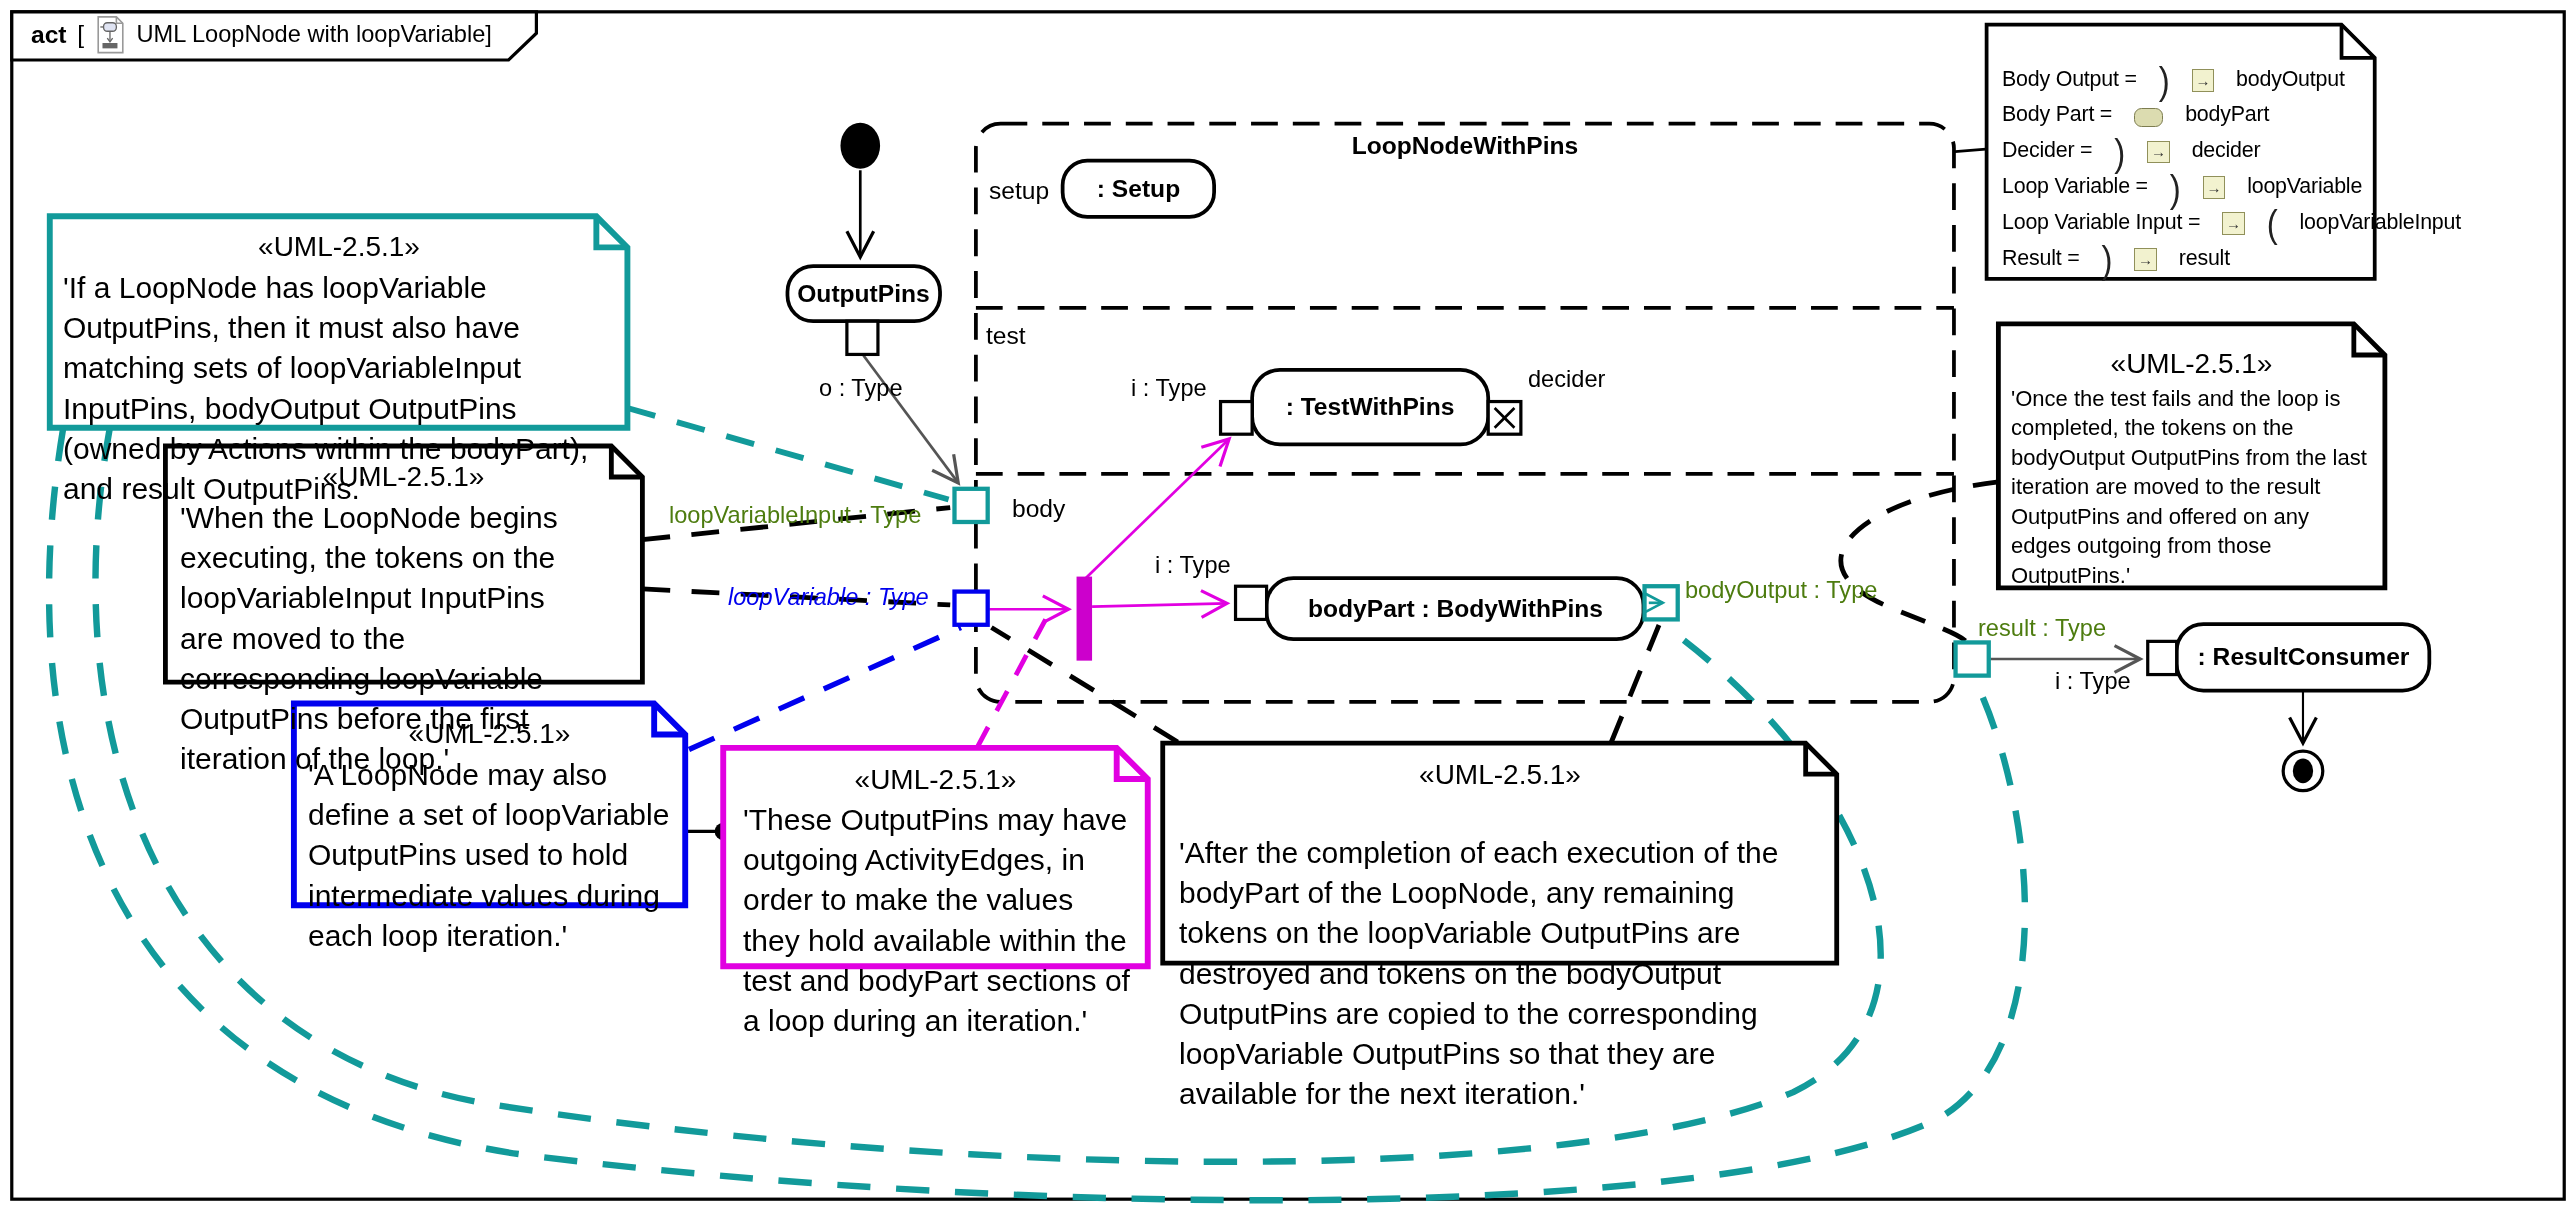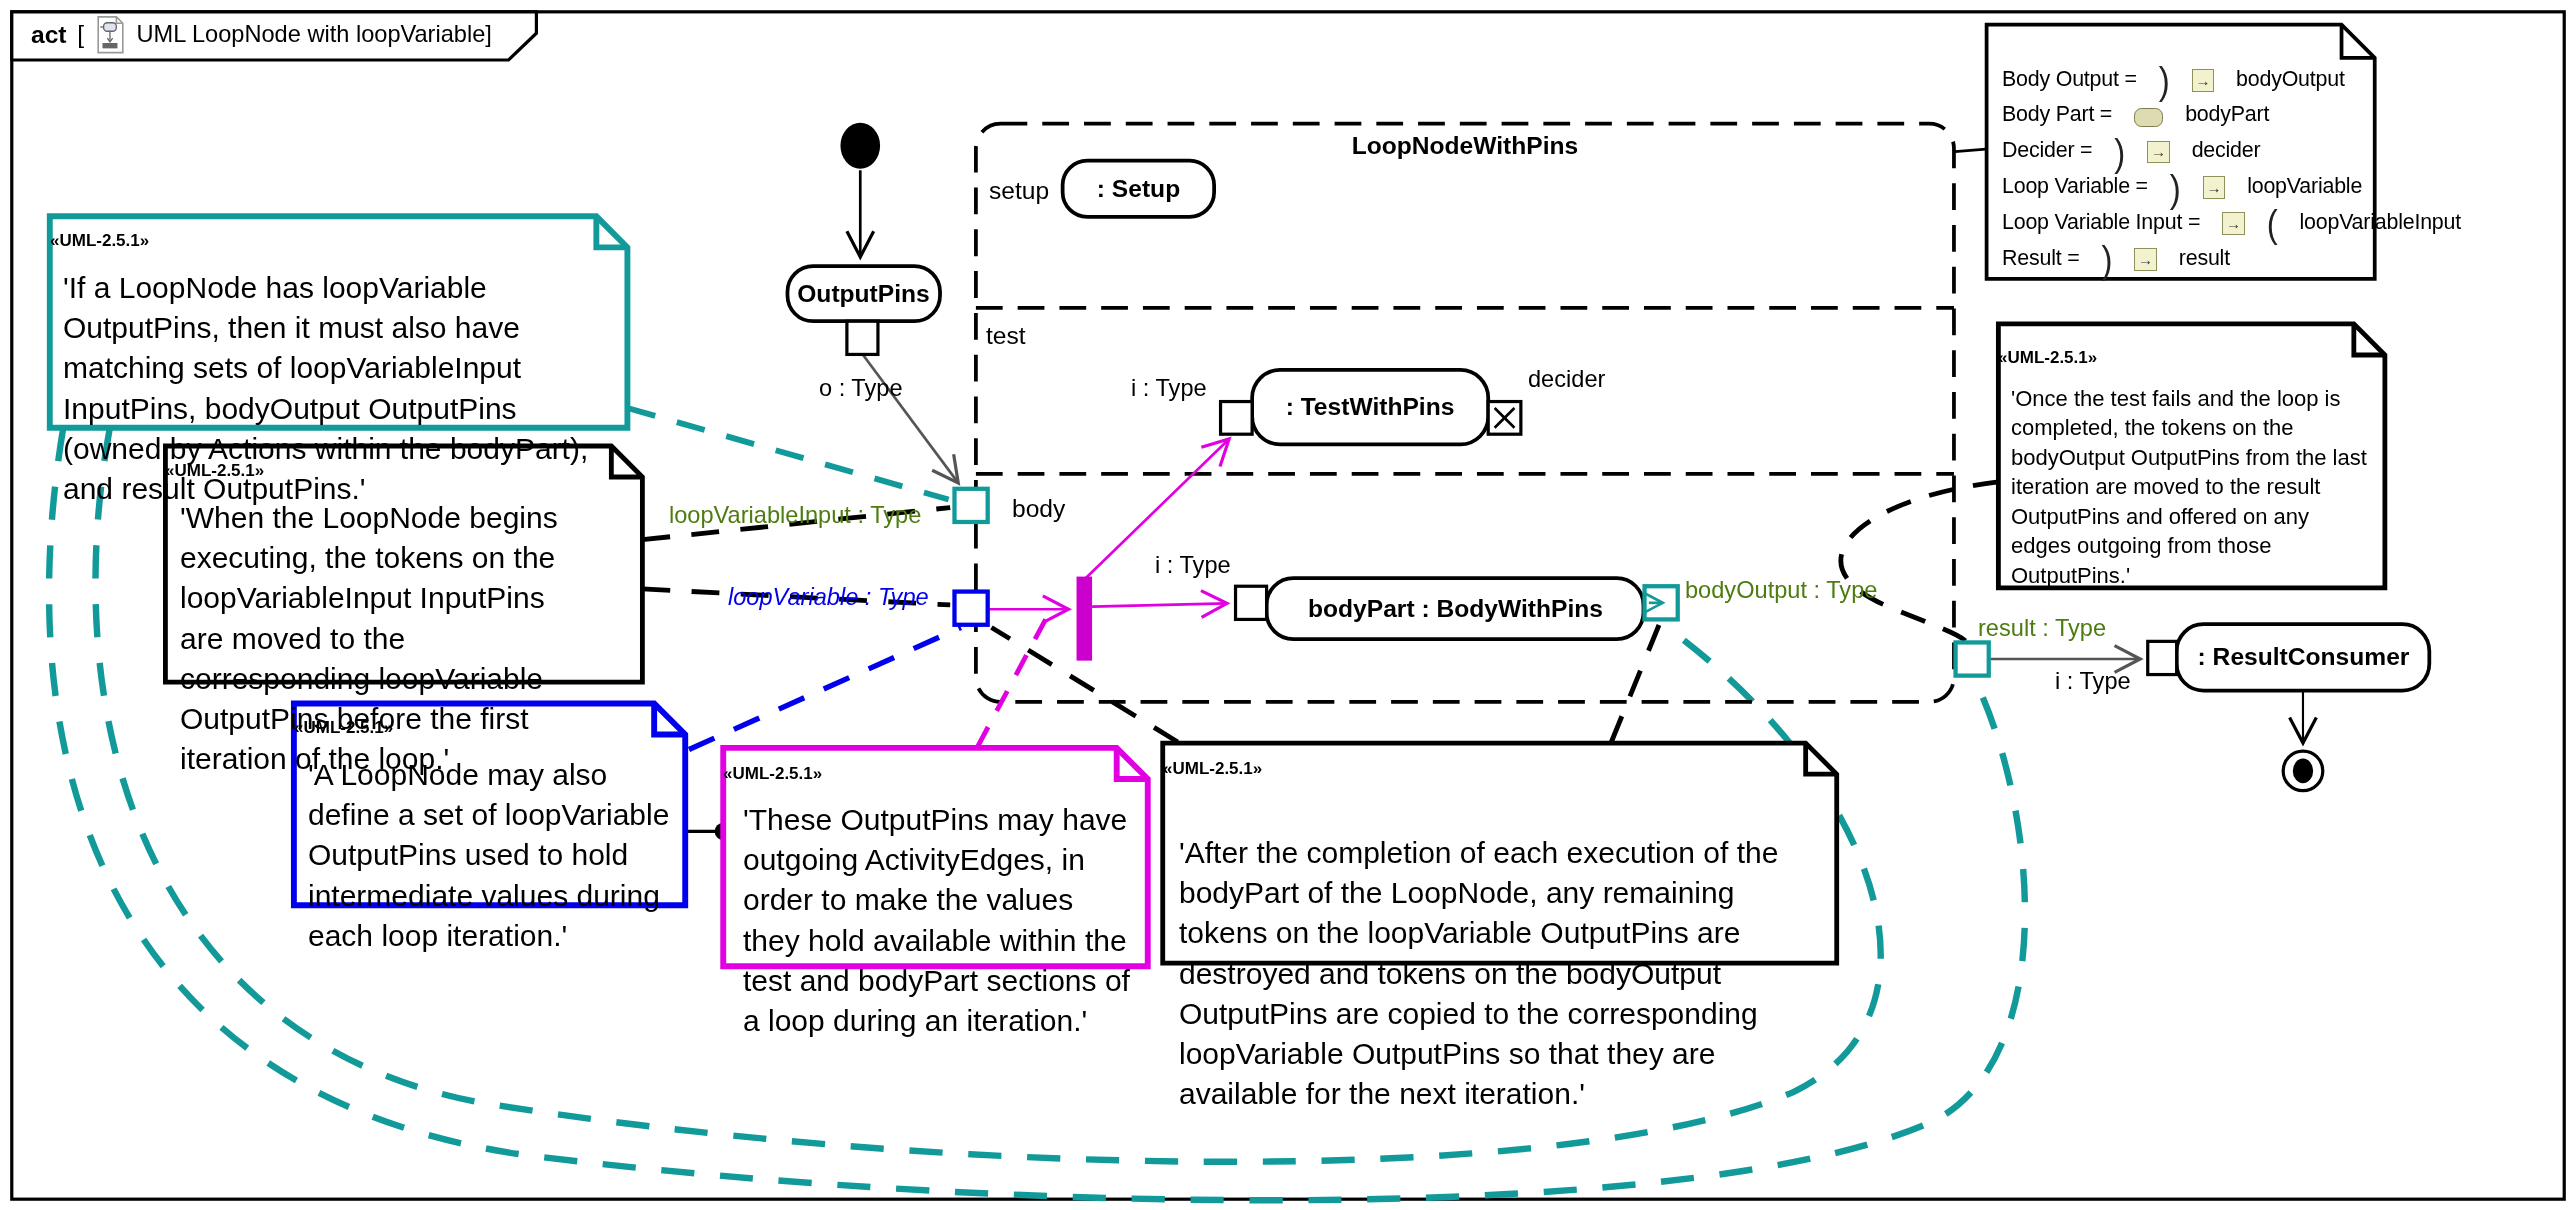--- a/index.html
+++ b/index.html
@@ -2,21 +2,21 @@
 <html style="font-size:8.6px"><head>
 <meta charset="utf-8">
 <style>
   html,body{margin:0;padding:0;}
   body{
     width:2576px;height:1211px;position:relative;background:#ffffff;
     font-family:"Liberation Sans", sans-serif;color:#000;overflow:hidden;
   }
   svg.layer{position:absolute;left:0;top:0;width:2576px;height:1211px;}
   .txt{position:absolute;white-space:nowrap;}
-  .note-title{position:absolute;font-size:17px;font-weight:bold;}
+  .note-title{position:absolute;text-align:center;font-size:28px;}
   .note-body{position:absolute;font-size:30px;line-height:1.34;white-space:normal;}
   .node-label{position:absolute;display:flex;align-items:center;justify-content:center;
     font-weight:bold;font-size:24.6px;}
   .comp-label{font-size:24.6px;}
   .pin-label{font-size:23.6px;}
   .tealtxt{color:#4d7c0f;}
   .bluetxt{color:#0000ee;}
   .tab-row{position:absolute;display:flex;align-items:center;gap:10.7px;}
   .legend{position:absolute;left:2002px;top:67px;display:flex;flex-direction:column;gap:11.2px;}
   .legrow{display:flex;align-items:flex-end;gap:22px;font-size:21.4px;letter-spacing:-0.2px;height:24.6px;}

